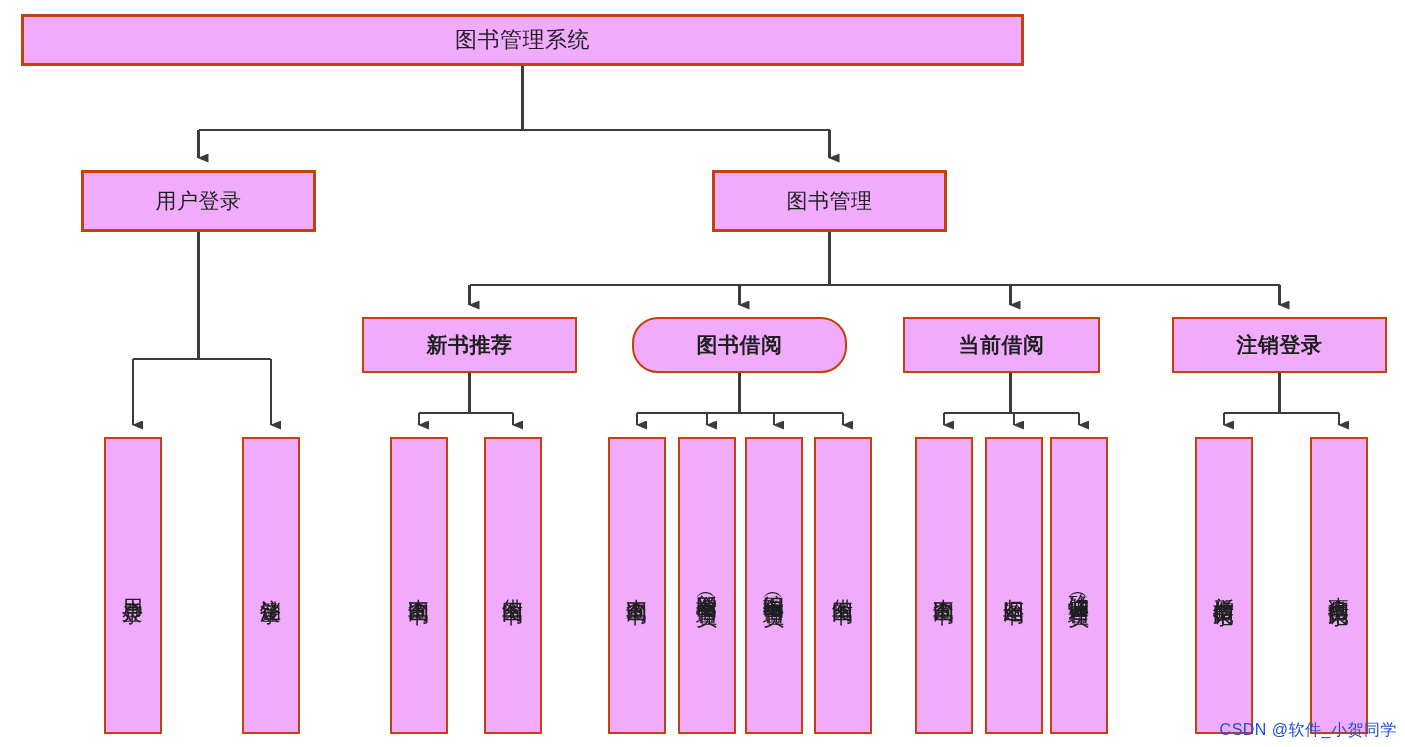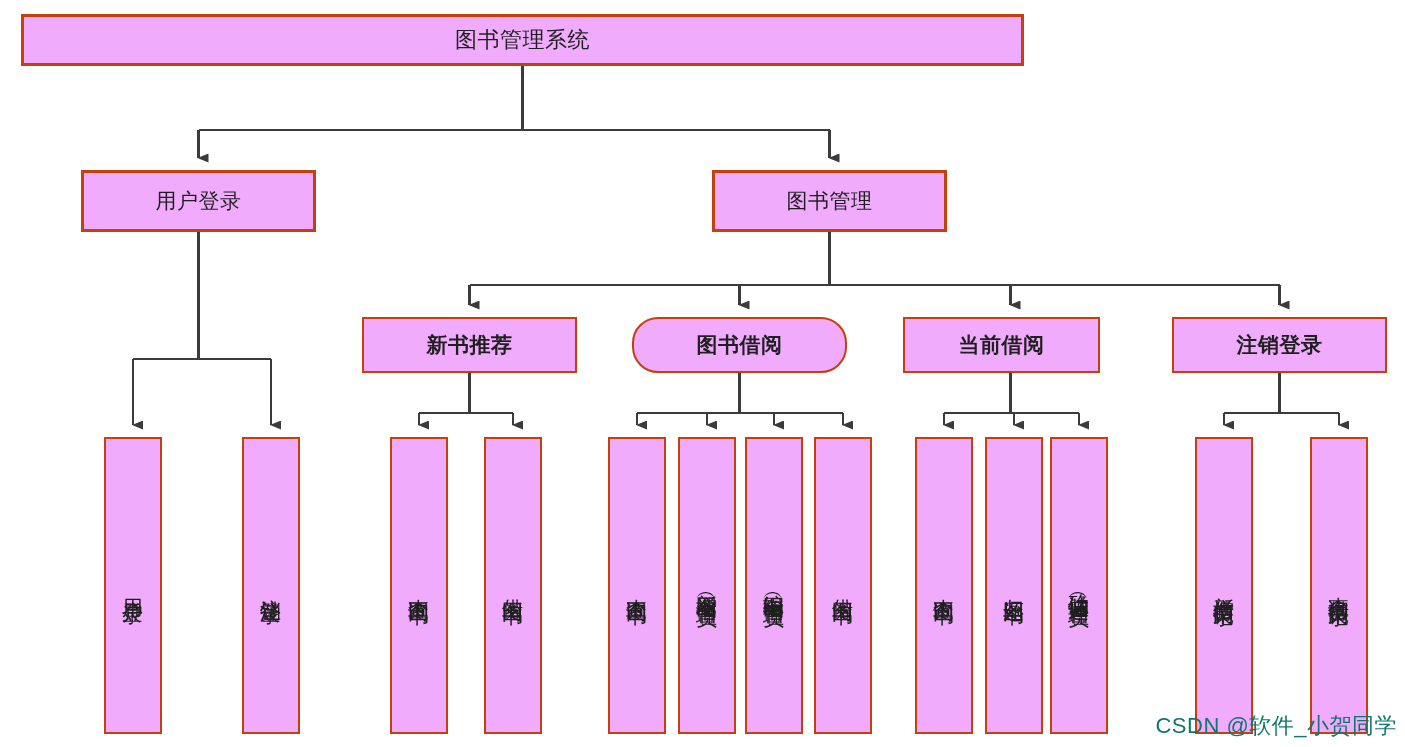--- a/index.html
+++ b/index.html
@@ -53,22 +53,22 @@
     white-space: normal;
     font-size: 21px;
     letter-spacing: 2px;
     line-height: 1;
     max-height: 100%;
   }
   #watermark {
     position: absolute;
     right: 8px;
     bottom: 6px;
-    font-size: 22px;
-    color: #0f766e;
+    font-size: 16px;
+    color: #1d4ed8;
     letter-spacing: 0.5px;
     white-space: nowrap;
     user-select: none;
   }
 </style>
 </head>
 <body>
 
 <div id="canvas">
 

